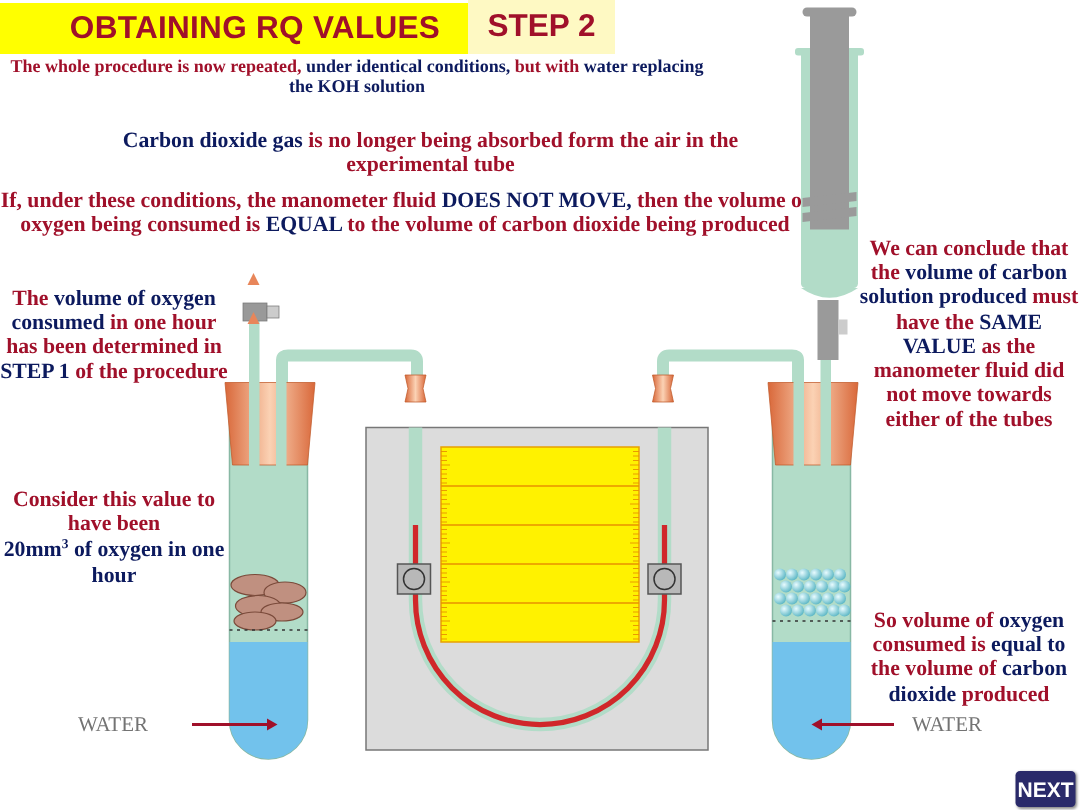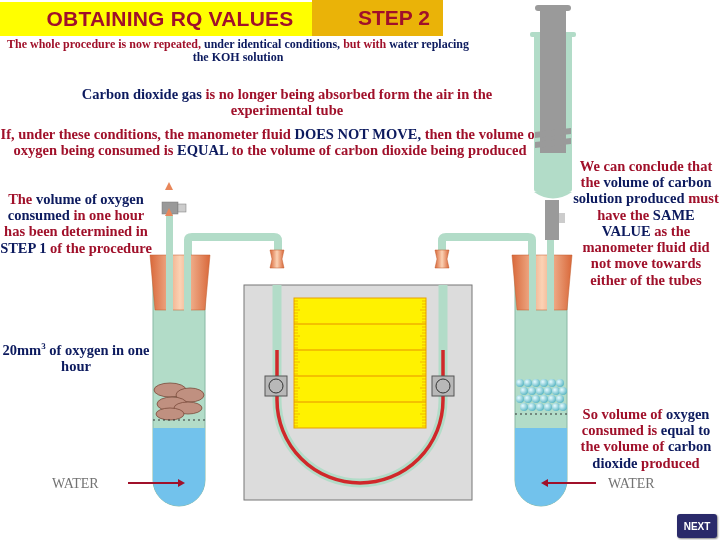--- a/index.html
+++ b/index.html
@@ -2,32 +2,32 @@
 <html><head>
 <meta charset="utf-8">
 <style>
   html,body{margin:0;padding:0;}
   body{width:720px;height:540px;position:relative;background:#ffffff;overflow:hidden;font-family:"Liberation Serif",serif;}
   .abs{position:absolute;}
   .red{color:#a0102a;}
   .blue{color:#0c1a5e;}
   .title-box{left:0;top:2px;width:340px;height:34px;background:#ffff00;display:flex;align-items:center;justify-content:center;}
   .title-text{font-family:"Liberation Sans",sans-serif;font-weight:bold;font-size:21px;color:#a0102a;letter-spacing:0.2px;}
-  .step-box{left:312px;top:0;width:98px;height:36px;background:#eab308;display:flex;align-items:center;justify-content:center;padding-left:33px;}
+  .step-box{left:312px;top:0;width:98px;height:36px;background:#fef9c3;display:flex;align-items:center;justify-content:center;}
   .step-text{font-family:"Liberation Sans",sans-serif;font-weight:bold;font-size:21px;color:#a0102a;}
   .para{font-weight:bold;text-align:center;line-height:1.12;}
   .p1{left:0;top:38px;width:476px;font-size:12px;}
   .p2{left:0;top:86px;width:478px;font-size:14.5px;padding-left:48px;}
   .p3{left:0;top:126px;width:540px;font-size:14.5px;}
   .p4{left:0;top:191px;width:152px;font-size:14.5px;}
   .p5{left:0;top:325px;width:152px;font-size:14.5px;}
   .p6{left:572px;top:158px;width:148px;font-size:14.5px;}
   .p7{left:572px;top:363px;width:148px;font-size:14.5px;margin-top:43px;}
   .water{font-size:14px;font-weight:normal;color:#737373;}
-  .next-btn{left:677px;top:514px;width:40px;height:24px;background:#2a2a6a;border-radius:3px;color:#fff;font-family:"Liberation Sans",sans-serif;font-weight:bold;font-size:10px;display:flex;align-items:center;justify-content:center;box-shadow:1px 1px 2px #888;cursor:pointer;}
+  .next-btn{left:677px;top:514px;width:40px;height:24px;background:#2a2a6a;border-radius:3px;color:#fff;font-family:"Liberation Sans",sans-serif;font-weight:bold;font-size:14px;display:flex;align-items:center;justify-content:center;box-shadow:1px 1px 2px #888;cursor:pointer;}
   svg.diagram{position:absolute;left:0;top:0;}
 </style>
 </head>
 <body>
 
 <div class="abs title-box">
   <span class="title-text">OBTAINING RQ VALUES</span>
 </div>
 <div class="abs step-box">
   <span class="step-text">STEP 2</span>
@@ -43,21 +43,21 @@
 
 <div class="abs para p3">
   <span class="red">If, under these conditions, the manometer fluid </span><span class="blue">DOES NOT MOVE,</span><span class="red"> then the volume of oxygen being consumed is </span><span class="blue">EQUAL</span><span class="red"> to the volume of carbon dioxide being produced</span>
 </div>
 
 <div class="abs para p4">
   <span class="red">The </span><span class="blue">volume of oxygen consumed</span><span class="red"> in one hour has been determined in </span><span class="blue">STEP 1</span><span class="red"> of the procedure</span>
 </div>
 
 <div class="abs para p5">
-  <br>
+  <span class="red">Consider this value to have been</span><br>
   <span class="blue">20mm</span><sup class="blue" style="font-size:9px">3</sup><span class="blue"> of oxygen in one hour</span>
 </div>
 
 <div class="abs para p6">
   <span class="red">We can conclude that the </span><span class="blue">volume of carbon solution produced</span><span class="red"> must have the </span><span class="blue">SAME VALUE</span><span class="red"> as the manometer fluid did not move towards either of the tubes</span>
 </div>
 
 <div class="abs para p7">
   <span class="red">So volume of </span><span class="blue">oxygen</span><span class="red"> consumed is</span><span class="blue"> equal to</span><span class="red"> the volume of</span><span class="blue"> carbon dioxide</span><span class="red"> produced</span>
 </div>

